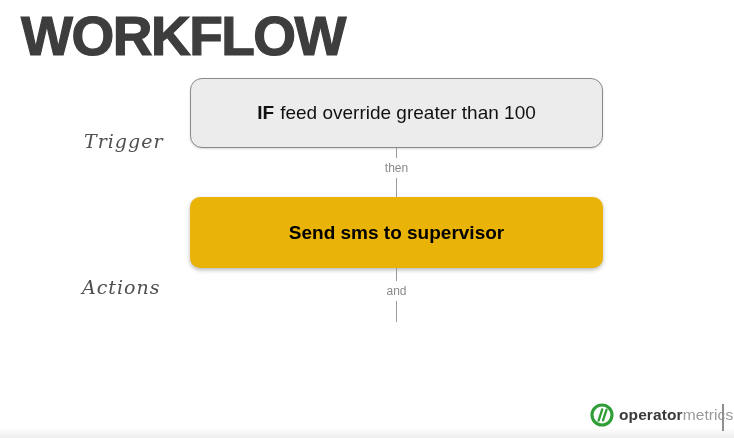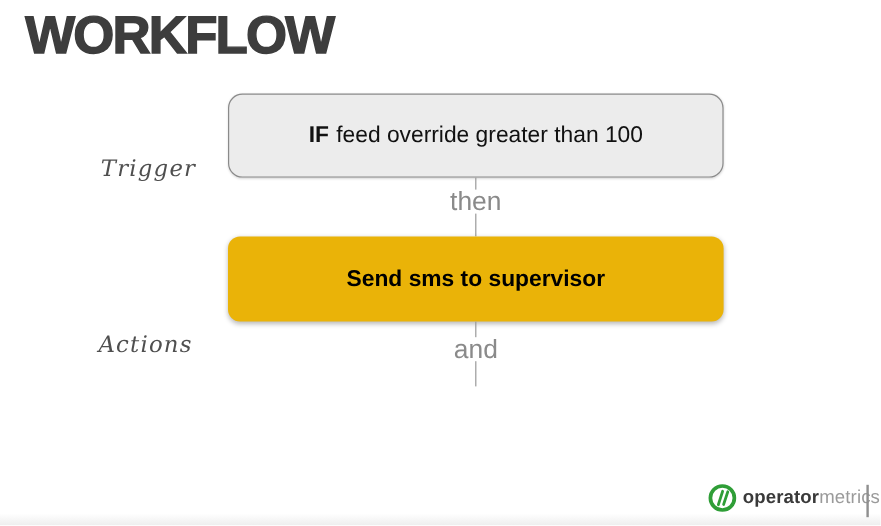--- a/index.html
+++ b/index.html
@@ -10,21 +10,21 @@
     background: #ffffff;
     overflow: hidden;
     font-family: "Liberation Sans", sans-serif;
   }
 
   .title {
     position: absolute;
     left: 21px;
     top: 6px;
     margin: 0;
-    font-size: 44px;
+    font-size: 55px;
     line-height: 1.1;
     font-weight: bold;
     letter-spacing: -1.5px;
     color: #3d3d3d;
     -webkit-text-stroke: 1.2px #3d3d3d;
     font-family: "Liberation Sans", sans-serif;
   }
 
   .side-label {
     position: absolute;
@@ -78,21 +78,21 @@
     align-items: center;
   }
   .connector.c1 { top: 148px; height: 49px; }
   .connector.c2 { top: 268px; height: 54px; justify-content: flex-end; }
   .connector .seg { width: 0; border-left: 1.6px solid #9a9a9a; }
   .connector.c1 .seg.top { height: 10px; }
   .connector.c2 .seg.top { height: 13px; }
   .connector .seg.bottom { flex: 1; }
   .connector .clabel {
     color: #8a8a8a;
-    font-size: 22px;
+    font-size: 12px;
     line-height: 20px;
     padding: 0 2px;
   }
 
   .brand {
     position: absolute;
     left: 590px;
     top: 403px;
     display: flex;
     align-items: center;

